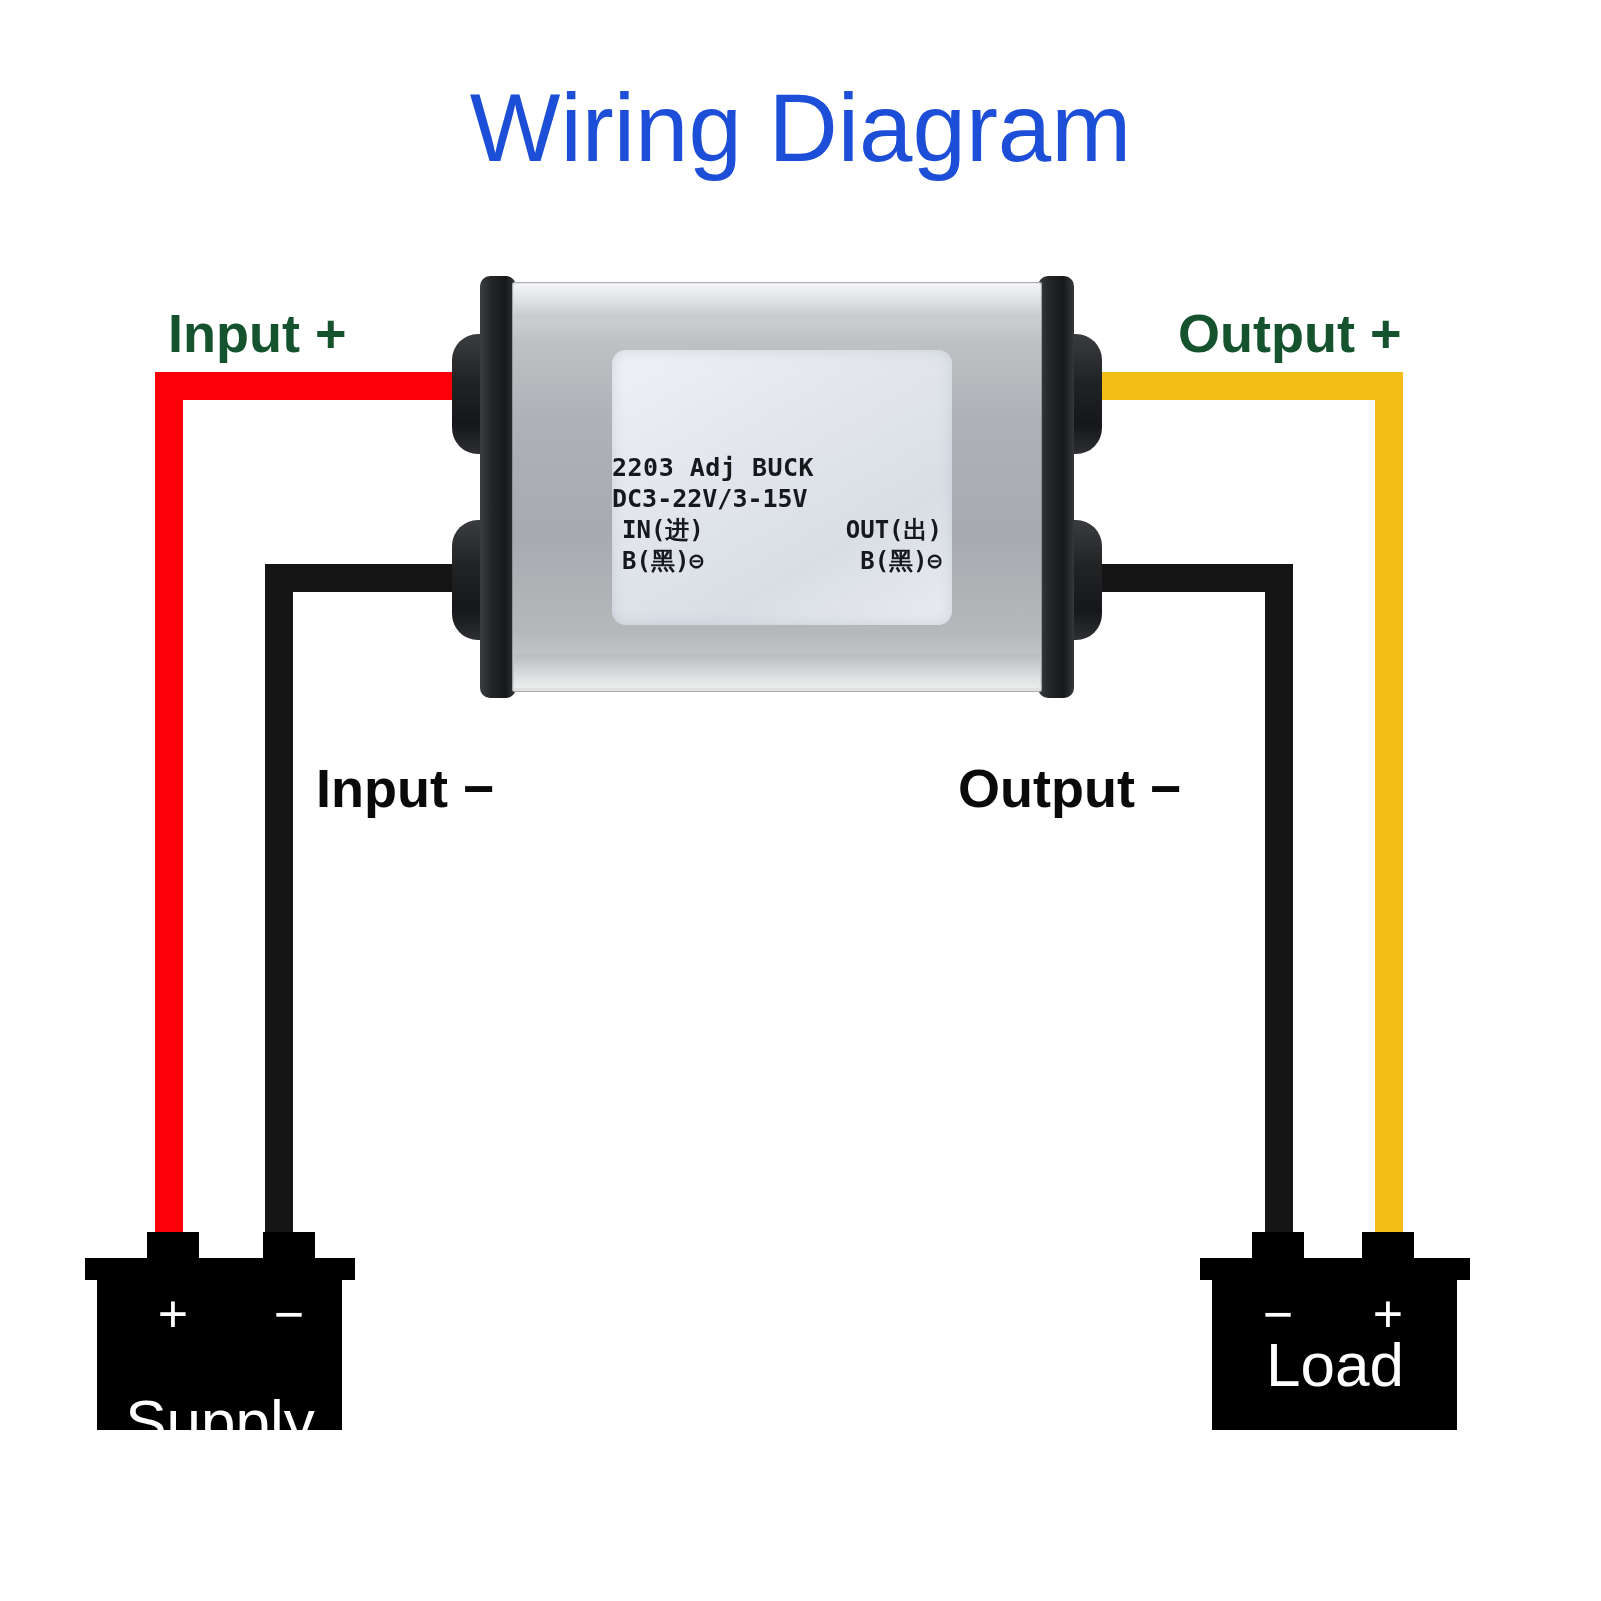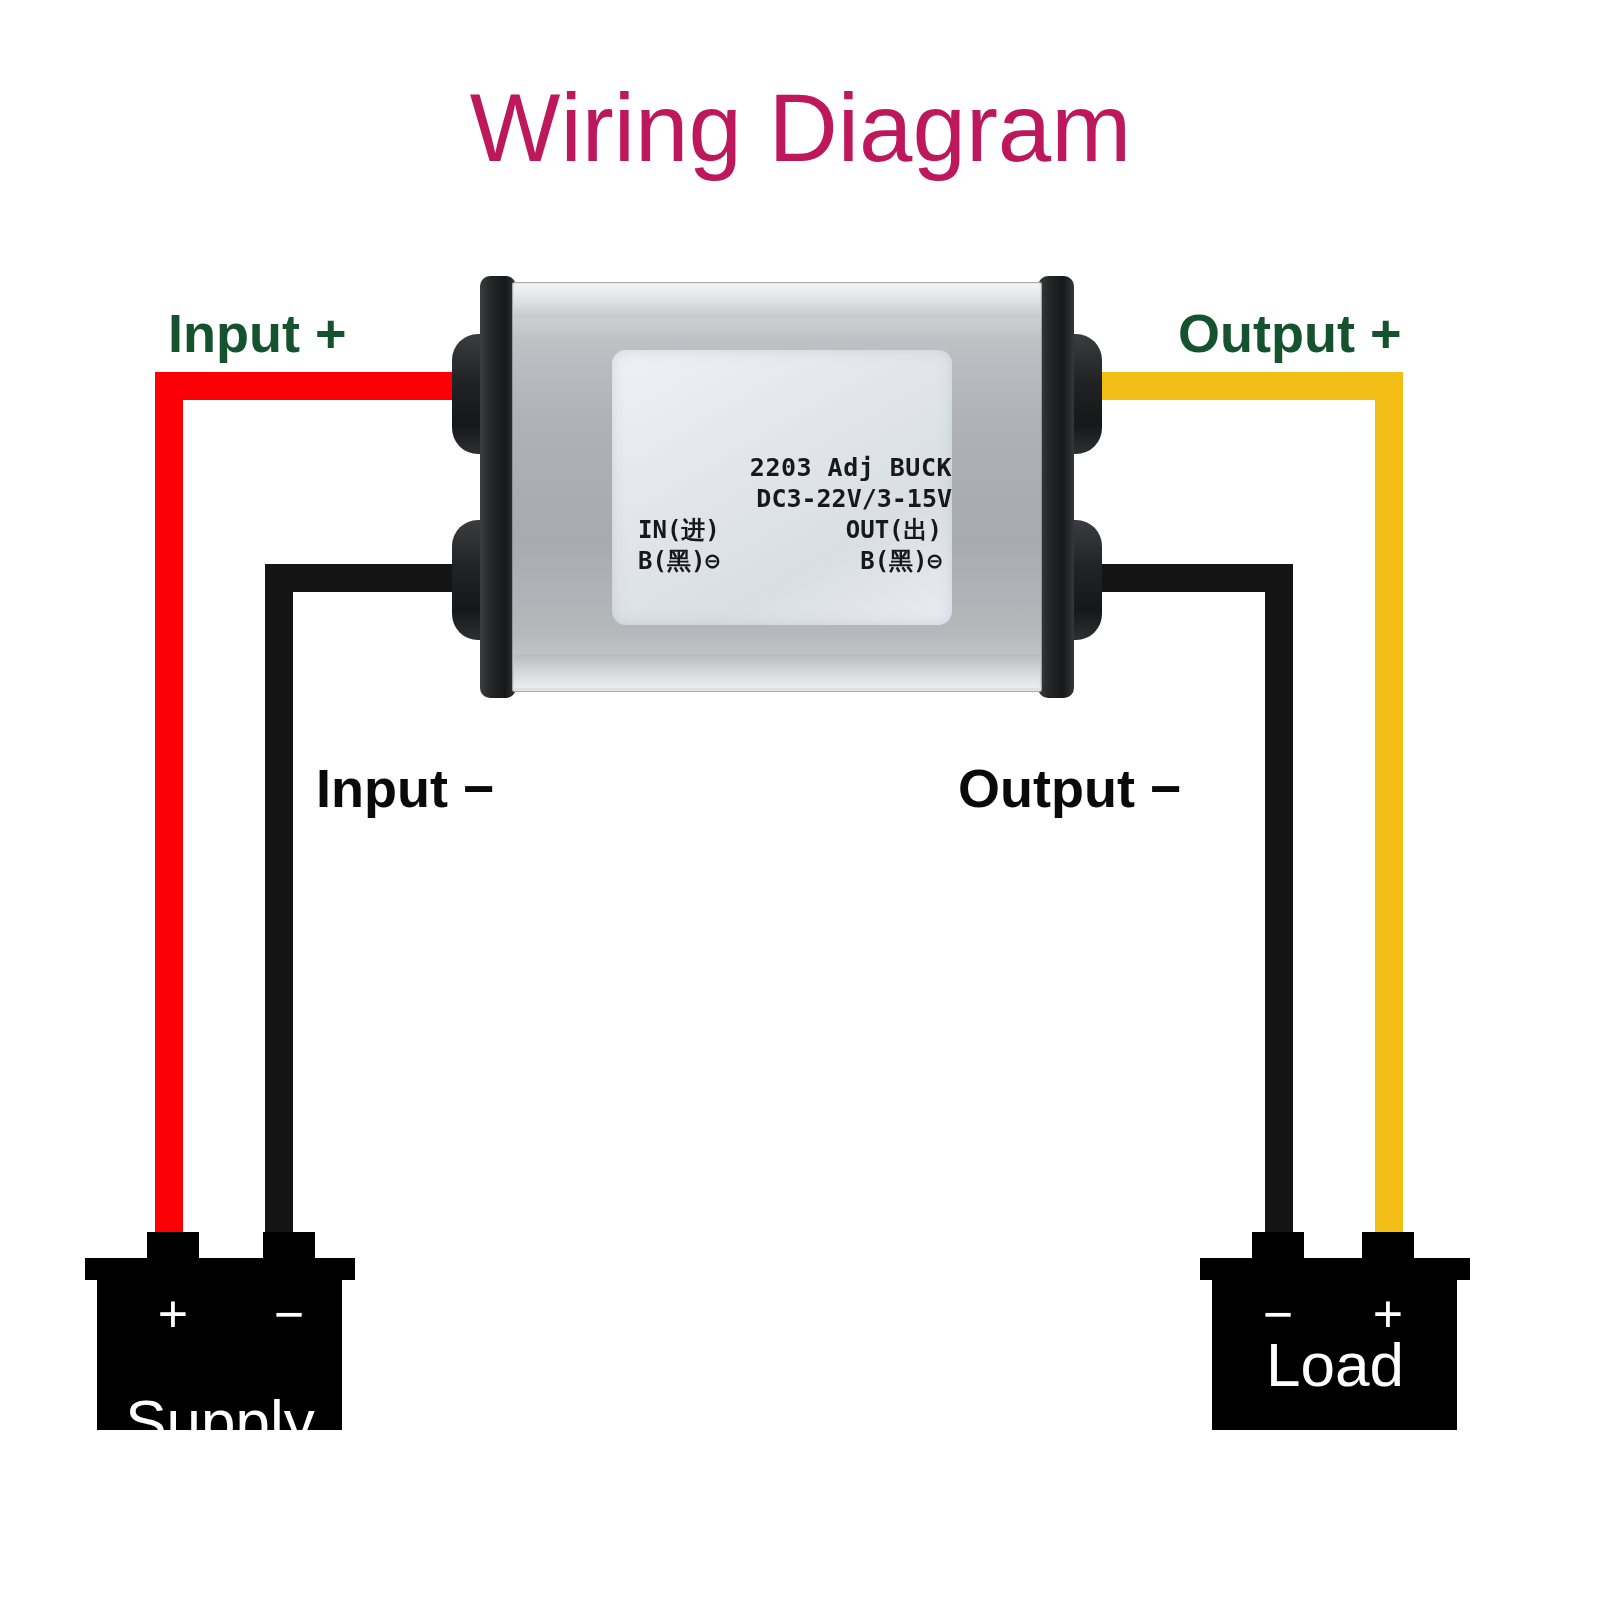--- a/index.html
+++ b/index.html
@@ -19,21 +19,21 @@
 
   
   .title {
     position: absolute;
     left: 0;
     top: 78px;
     width: 1601px;
     text-align: center;
     font-size: 96px;
     font-weight: 400;
-    color: #be185d;
+    color: #1d4ed8;
     letter-spacing: 0px;
     line-height: 1.05;
     white-space: nowrap;
   }
 
   
   .wire { position: absolute; }
   .wire.red    { background: #fb0007; }
   .wire.black  { background: #141414; }
   .wire.yellow { background: #f2bd14; }
@@ -134,39 +134,38 @@
     justify-content: center;
     padding-top: 54px;
     box-sizing: border-box;
   }
   .lbl-line {
     color: #16181c;
     font-family: "DejaVu Sans Mono", monospace;
     font-size: 25px;
     font-weight: 700;
     line-height: 1.26;
-    text-align: right;
+    text-align: left;
     letter-spacing: 0px;
     white-space: nowrap;
-    padding-left: 20px;
   }
   .lbl-line.l1 { font-size: 25px; letter-spacing: 0.5px; }
   .lbl-line.l2 { font-size: 25px; }
   .lbl-row {
     display: flex;
     justify-content: space-between;
     padding: 0 10px;
     color: #16181c;
     font-family: "DejaVu Sans Mono", monospace;
     font-size: 24px;
     font-weight: 700;
     line-height: 1.30;
     white-space: nowrap;
   }
-  .lbl-row span { display: inline-block; margin-left: 16px; }
+  .lbl-row span { display: inline-block; }
 
   
   .wlabel {
     position: absolute;
     font-size: 54px;
     font-weight: 700;
     white-space: nowrap;
     line-height: 1;
   }
   .wlabel.red  { color: #14532d; }

